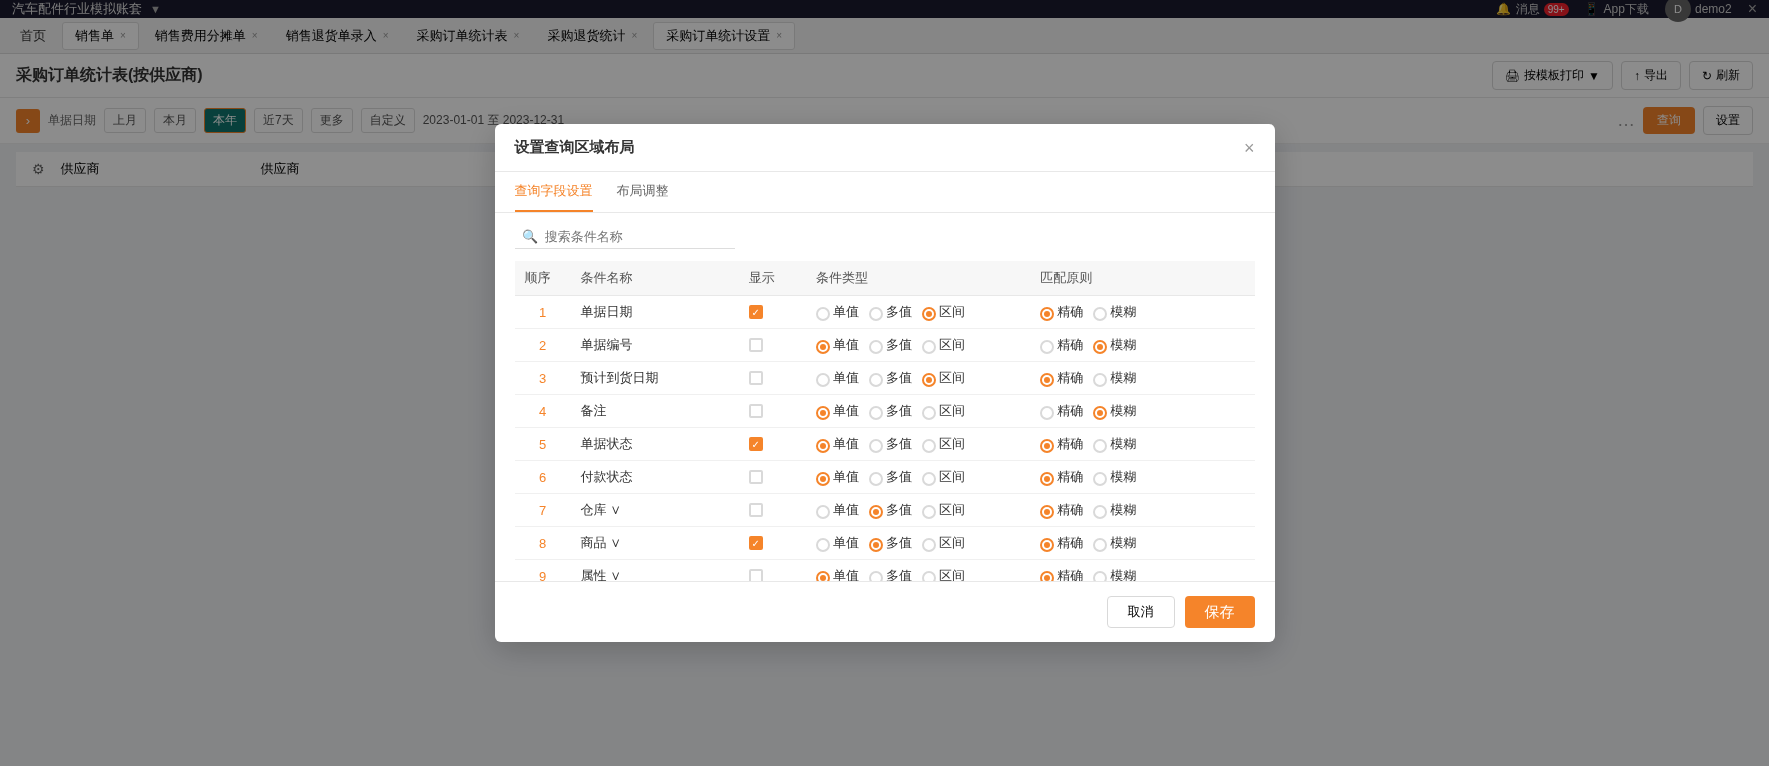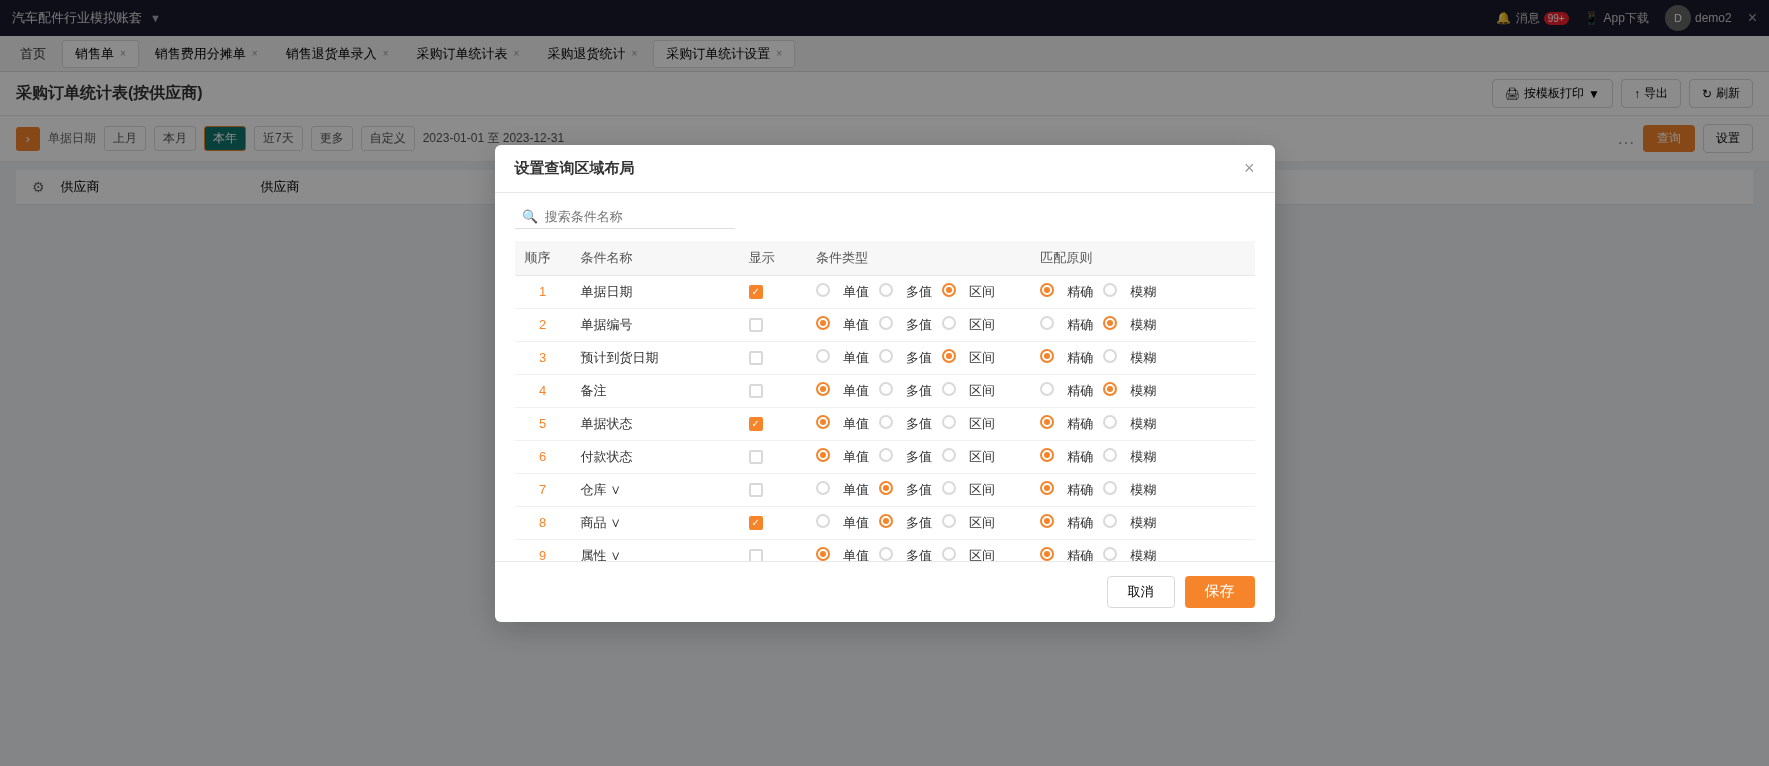--- a/index.html
+++ b/index.html
@@ -1,20 +1,20 @@
 <!DOCTYPE html>
 <html><head>
   <meta charset="utf-8">
   <style>
     * { box-sizing: border-box; margin: 0; padding: 0; }
     body { font-family: "Microsoft YaHei", Arial, sans-serif; font-size: 13px; background: #f0f2f5; overflow: hidden; }
 
     
     .top-nav {
-      height: 36px;
+      height: 18px;
       background: #1a1a2e;
       display: flex;
       align-items: center;
       padding: 0 12px;
       color: #ccc;
       justify-content: space-between;
     }
     .top-nav-left { display: flex; align-items: center; gap: 8px; }
     .top-nav-title { font-size: 13px; color: #ddd; }
     .top-nav-right { display: flex; align-items: center; gap: 16px; }
@@ -182,21 +182,21 @@
       padding: 7px 10px;
       border-bottom: 1px solid #f0f0f0;
       font-size: 13px;
       color: #333;
     }
     .data-table td.num-col { color: #f5842a; text-align: center; }
     .table-scroll { max-height: 320px; overflow-y: auto; }
 
     
     .radio-group { display: flex; align-items: center; gap: 10px; }
-    .radio-item { display: flex; align-items: flex-start; gap: 13px; cursor: pointer; }
+    .radio-item { display: flex; align-items: flex-end; gap: 3px; cursor: pointer; }
     .radio-circle {
       width: 14px; height: 14px; border-radius: 50%;
       border: 2px solid #d9d9d9;
       display: flex; align-items: center; justify-content: center;
       background: white;
     }
     .radio-circle.checked { border-color: #f5842a; }
     .radio-circle.checked::after {
       content: ''; width: 6px; height: 6px; border-radius: 50%; background: #f5842a;
     }
@@ -336,20 +336,28 @@
 </div>
 
 <div class="overlay">
   <div class="modal">
 
     <div class="modal-header">
       <span class="modal-title">设置查询区域布局</span>
       <span class="modal-close">×</span>
     </div>
 
+    <div class="modal-tabs">
+      <div class="modal-tab active">
+        <span>查询字段设置</span>
+      </div>
+      <div class="modal-tab">
+        <span>布局调整</span>
+      </div>
+    </div>
 
     <div class="modal-search">
       <div class="search-box">
         <span style="color:#999; font-size:13px;">🔍</span>
         <input type="text" placeholder="搜索条件名称" style="">
       </div>
     </div>
 
     <div class="modal-body">
       <div class="table-scroll">

